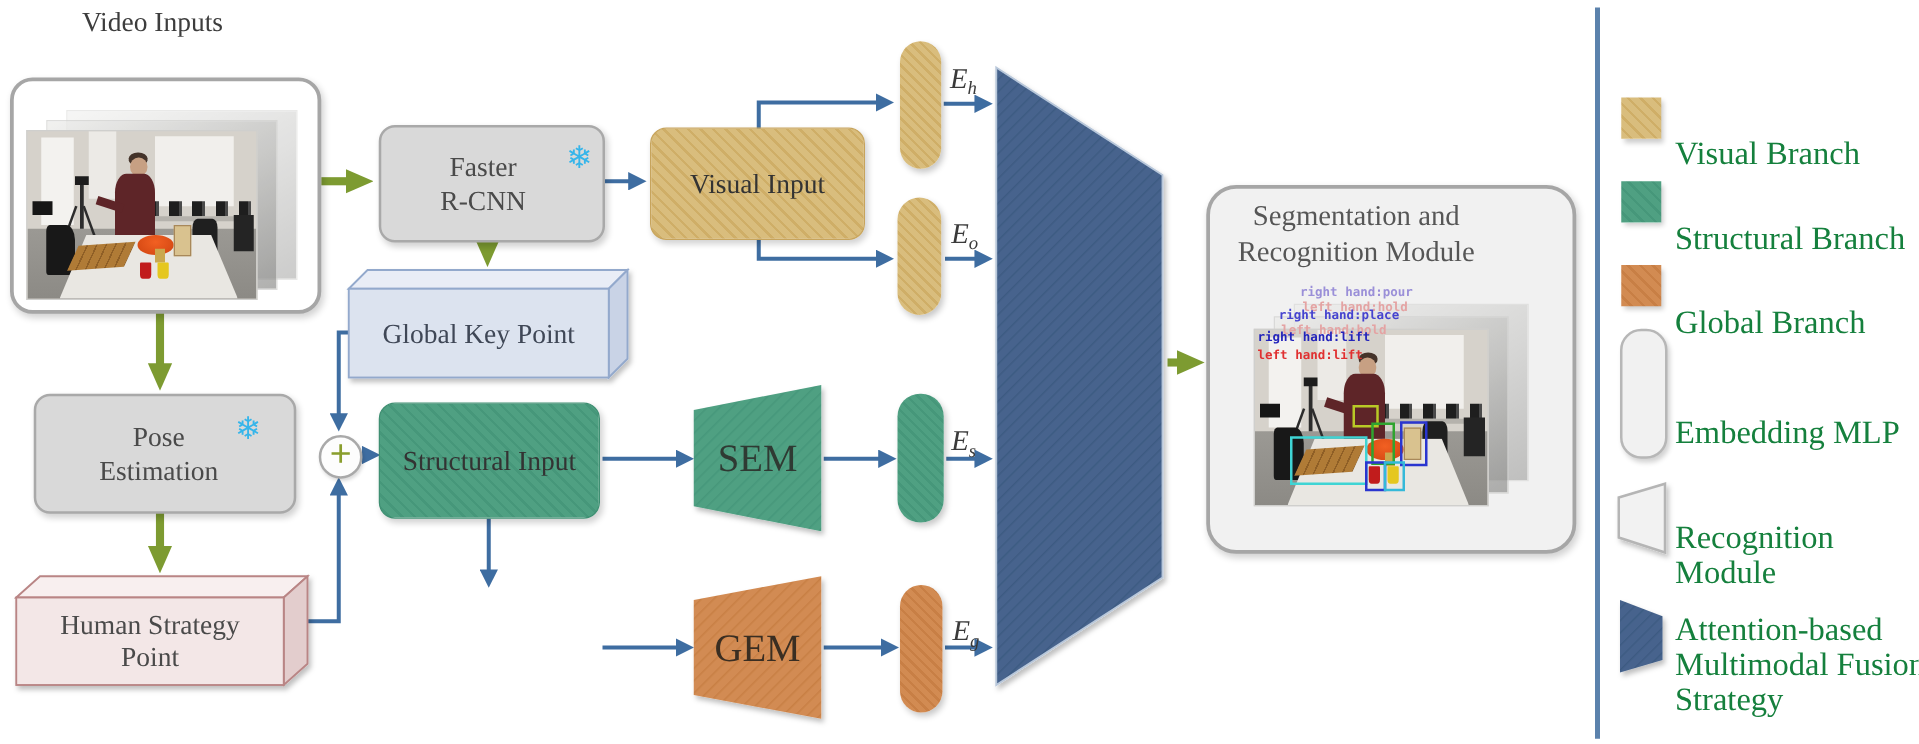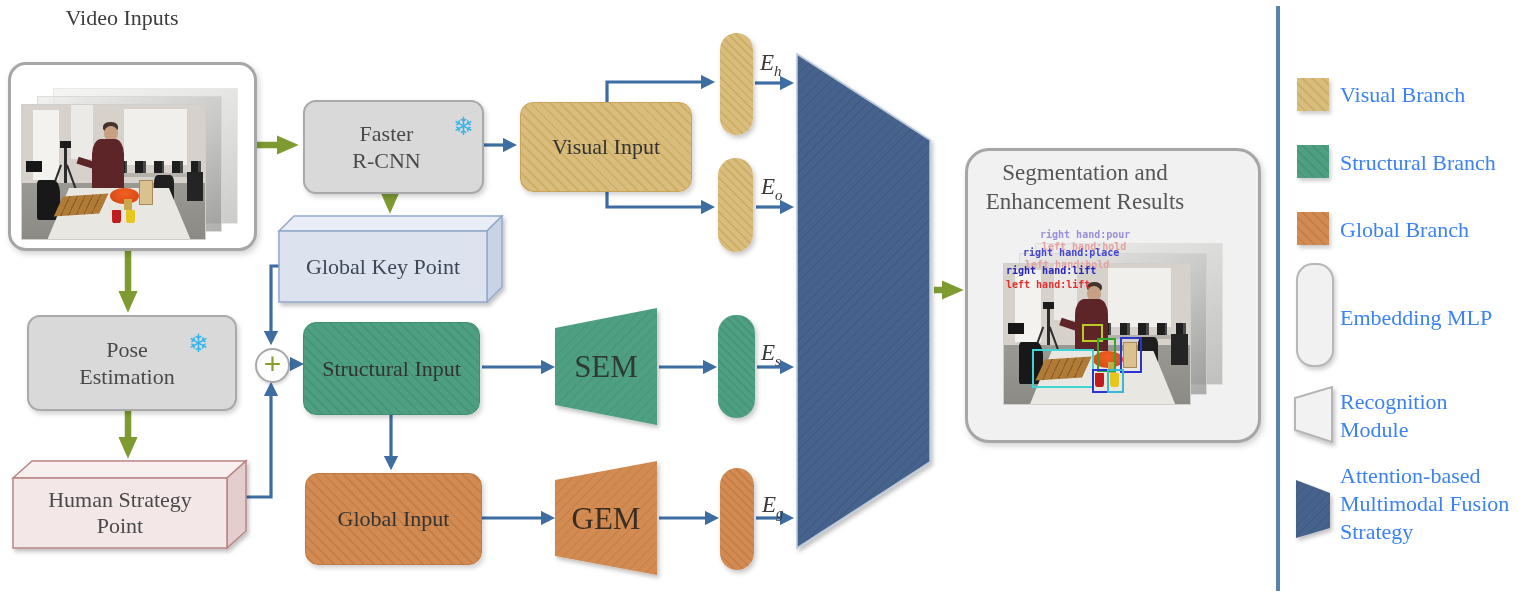--- a/index.html
+++ b/index.html
@@ -64,21 +64,21 @@
   .bb-board{left:15%;top:61%;width:31%;height:25%;border-color:#3fd4d4;}
   .bb-hand{left:42%;top:43%;width:9%;height:10%;border-color:#b9c926;}
   .bb-bottle{left:50%;top:53%;width:8%;height:21%;border-color:#2fa42f;}
   .bb-cereal{left:62.5%;top:52%;width:9.5%;height:23%;border-color:#2a35cf;}
   .bb-cupred{left:47.5%;top:75%;width:7%;height:14%;border-color:#2a35cf;}
   .bb-cupyel{left:55.5%;top:75%;width:7%;height:14%;border-color:#35b9d9;}
   .ovl{position:absolute;z-index:4;font-family:"DejaVu Sans Mono",monospace;font-size:10px;font-weight:bold;white-space:nowrap;}
   .legend-swatch{position:absolute;z-index:2;width:32px;height:33px;box-shadow:2px 3px 4px rgba(0,0,0,.2);}
   .legend-pill{position:absolute;z-index:2;width:34px;height:100px;border-radius:17px;background:#f1f1f1;
                border:2.5px solid #b7b7b7;box-shadow:2px 3px 4px rgba(0,0,0,.18);}
-  .legend-label{position:absolute;z-index:3;font-size:22px;color:#3b82f6;line-height:28px;white-space:nowrap;}
+  .legend-label{position:absolute;z-index:3;font-size:26px;color:#15803d;line-height:28px;white-space:nowrap;margin-top:28px;}
 </style>
 </head>
 <body>
 
 <div id="canvas">
 
   <svg class="layer" width="1535" height="595" viewBox="0 0 1535 595">
     <defs>
       <marker id="ab" viewBox="0 0 10 10" refX="1" refY="5" markerWidth="4.6" markerHeight="4.6" orient="auto">
         <path d="M0,0 L10,5 L0,10 z" fill="#3e6da1"></path>
@@ -211,41 +211,38 @@
     <div>Human Strategy</div>
     <div>Point</div>
   </div>
 
   <div class="plus-circle" style="left:255px;top:348px;">+</div>
 
   <div class="node green-node" style="left:303px;top:322px;width:175px;height:91px;">
     <div>Structural Input</div>
   </div>
 
-  <div class="node orange-node" style="left:305px;top:473px;width:175px;height:90px;">
-    <div>Global Input</div>
-  </div>
 
   <div class="module-label" style="left:555px;top:330px;width:102px;height:74px;">SEM</div>
   <div class="module-label" style="left:555px;top:482px;width:102px;height:74px;color:#3a2e22;">GEM</div>
 
   <div class="pill tan" style="left:720px;top:33px;width:33px;height:102px;"></div>
   <div class="pill tan" style="left:718px;top:158px;width:35px;height:94px;"></div>
   <div class="pill green" style="left:718px;top:315px;width:37px;height:103px;"></div>
   <div class="pill orange" style="left:720px;top:468px;width:34px;height:102px;"></div>
 
   <div class="e-label" style="left:760px;top:50px;"><span>E</span><sub>h</sub></div>
   <div class="e-label" style="left:761px;top:174px;"><span>E</span><sub>o</sub></div>
   <div class="e-label" style="left:761px;top:340px;"><span>E</span><sub>s</sub></div>
   <div class="e-label" style="left:762px;top:492px;"><span>E</span><sub>g</sub></div>
 
   <div class="results-box" style="left:965px;top:148px;width:290px;height:289px;"></div>
   <div class="results-title" style="left:950px;top:158px;width:270px;">
     <div>Segmentation and</div>
-    <div>Enhancement Results</div>
+    <div>Recognition Module</div>
   </div>
 
   <div class="ghost" style="left:1035px;top:243px;width:186px;height:140px;opacity:.5;z-index:2;"></div>
   <div class="ghost" style="left:1019px;top:253px;width:186px;height:140px;opacity:.7;z-index:2;"></div>
   <div class="scene" style="left:1003px;top:263px;width:186px;height:140px;">
     <div class="sc-win1"></div>
     <div class="sc-win2"></div>
     <div class="sc-win3"></div>
     <div class="sc-floor"></div>
     <div class="sc-deskrow"></div>

